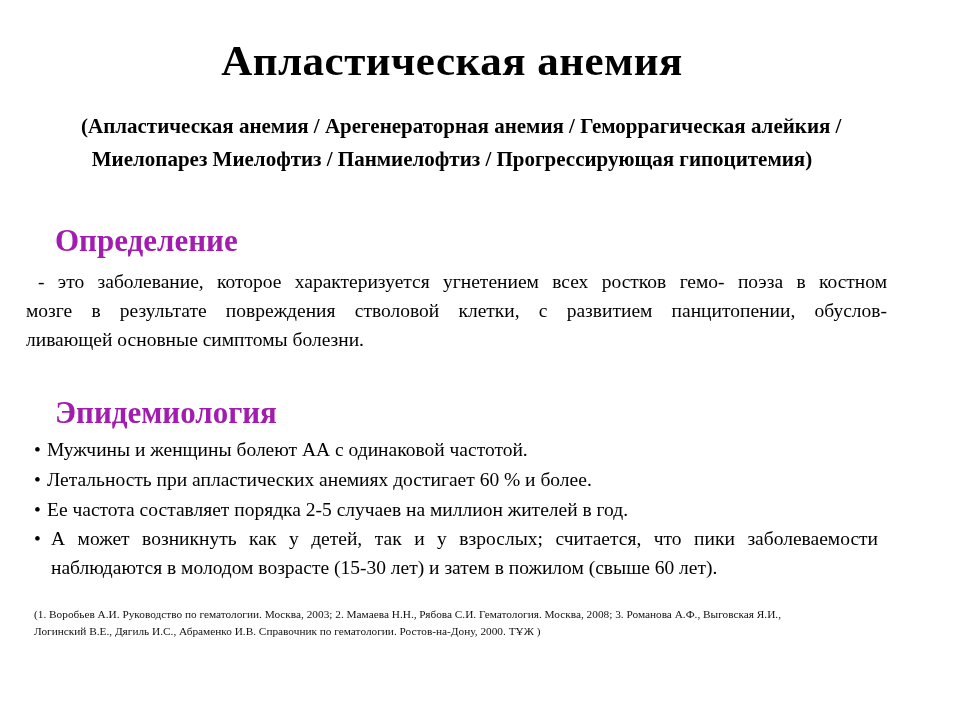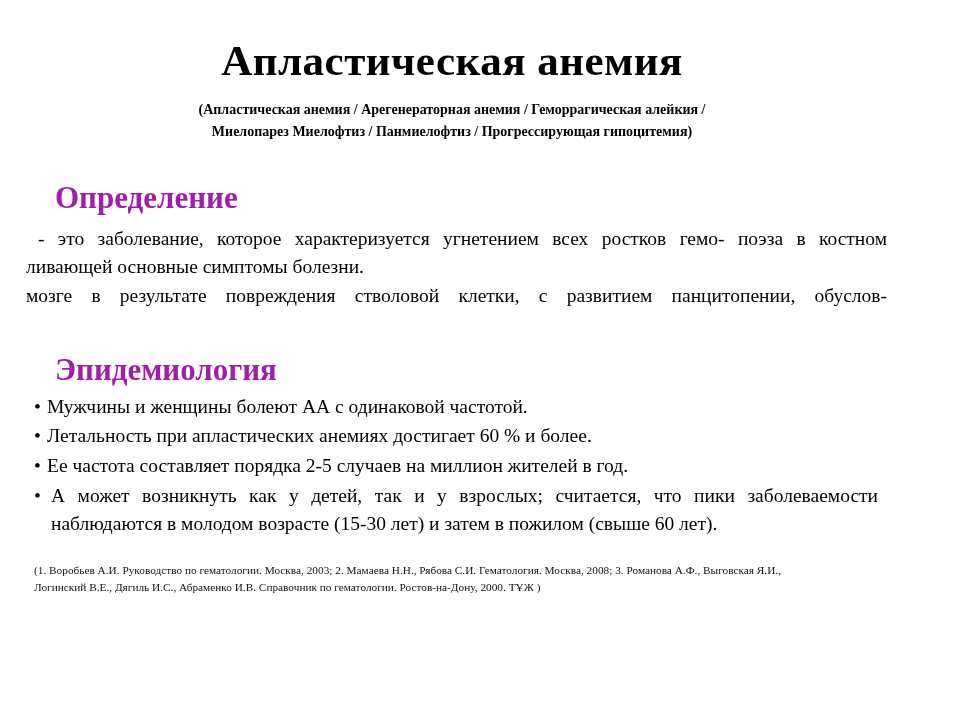--- a/index.html
+++ b/index.html
@@ -28,23 +28,23 @@
     font-weight: bold;
     font-size: 43px;
     line-height: 1.05;
     letter-spacing: 0.5px;
     margin: 0;
     padding-top: 38px;
   }
   .subtitle {
     text-align: center;
     font-weight: bold;
-    font-size: 14px;
+    font-size: 21px;
     line-height: 1.55;
-    margin: 0;
+    margin: 11px;
     padding-top: 16px;
     padding-left: 70px;
     padding-right: 70px;
   }
   .subtitle .sub-line {
     display: block;
     white-space: nowrap;
   }
 
   
@@ -123,22 +123,22 @@
 
   <div class="subtitle">
     <span class="sub-line">(Апластическая анемия / Арегенераторная анемия / Геморрагическая алейкия /</span>
     <span class="sub-line">Миелопарез Миелофтиз / Панмиелофтиз / Прогрессирующая гипоцитемия)</span>
   </div>
 
   <h2 class="section-heading" id="heading-definition">Определение</h2>
 
   <div class="body-block">
     <span class="just-line"><span class="para-indent"></span><span>- это заболевание, которое характеризуется угнетением всех ростков гемо- поэза в костном</span></span>
+    <span class="just-line">мозге в результате повреждения стволовой клетки, с развитием панцитопении, обуслов-</span>
     <span class="just-line last">ливающей основные симптомы болезни.</span>
-    <span class="just-line">мозге в результате повреждения стволовой клетки, с развитием панцитопении, обуслов-</span>
   </div>
 
   <h2 class="section-heading" id="heading-epidemiology">Эпидемиология</h2>
 
   <ul class="bullets">
     <li>
       <span class="bullet-dot">•</span>
       <span>Мужчины и женщины болеют АА с одинаковой частотой.</span>
     </li>
     <li>

